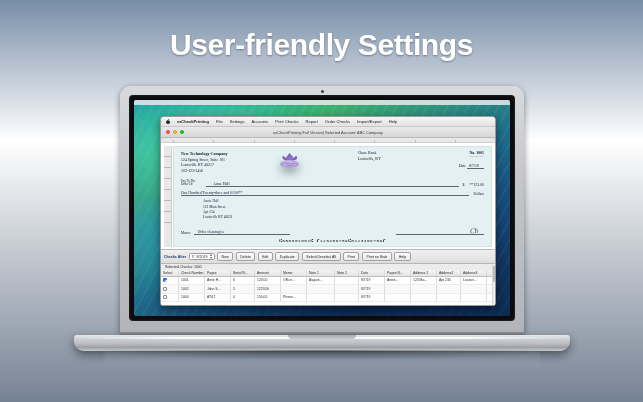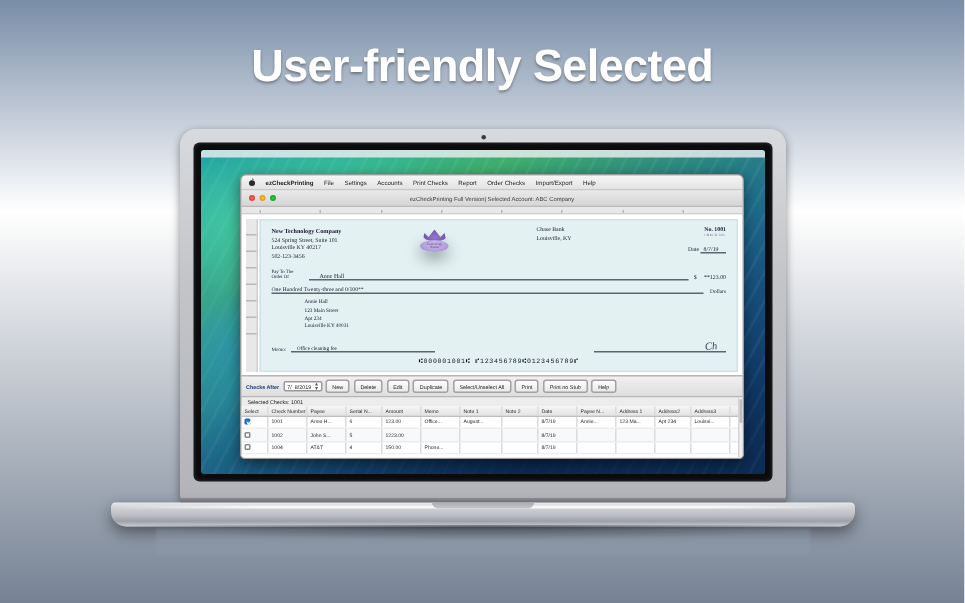--- a/index.html
+++ b/index.html
@@ -290,21 +290,21 @@
     background: linear-gradient(180deg, rgba(180,205,235,.16), rgba(180,205,235,0));
     filter: blur(1px);
   }
 </style>
 </head>
 <body>
 
 <div class="bg"></div>
 <div class="bg2"></div>
 
-<div class="title">User-friendly Selected</div>
+<div class="title">User-friendly Settings</div>
 
 <div class="laptop">
 
   <div class="lid">
     <div class="camera"></div>
     <div class="lid-inner">
       <div class="screen">
         <div class="wave"></div>
         <div class="desktop-menubar"></div>
 

